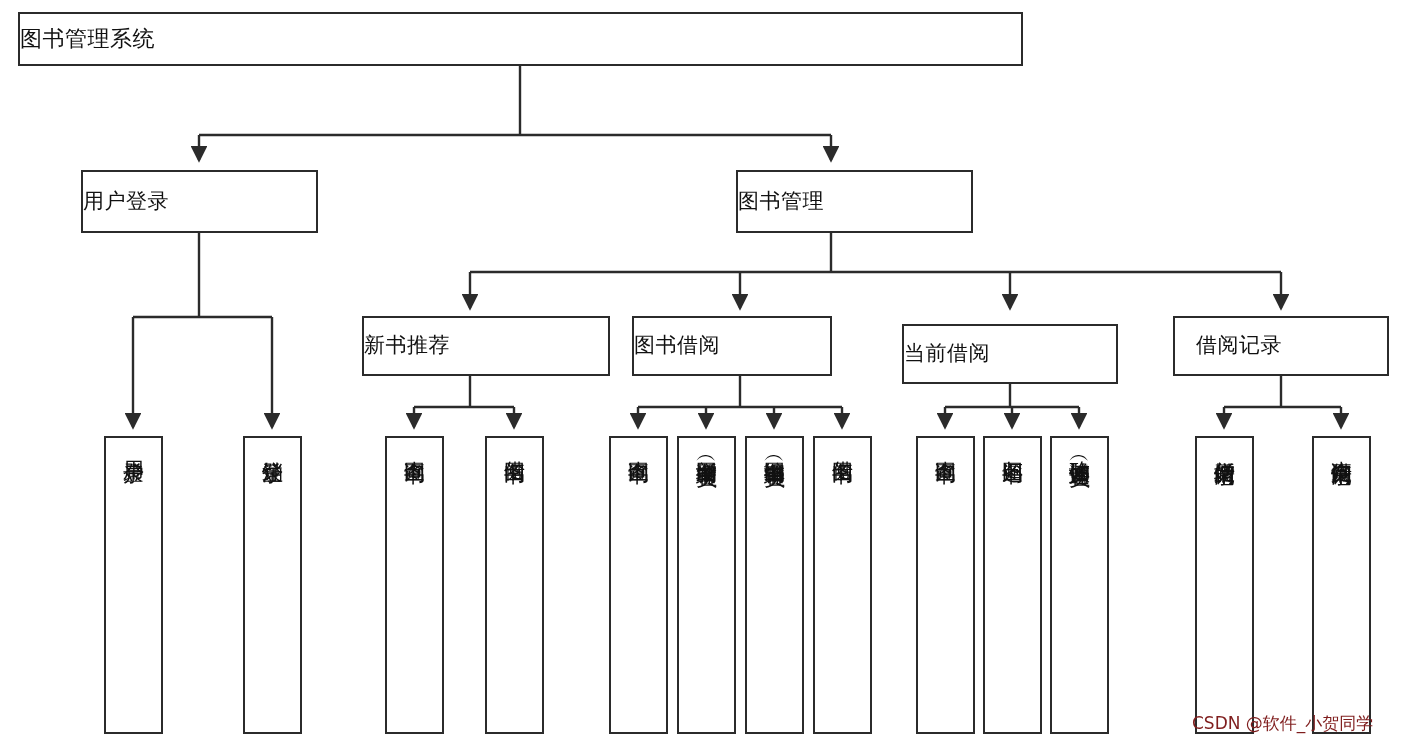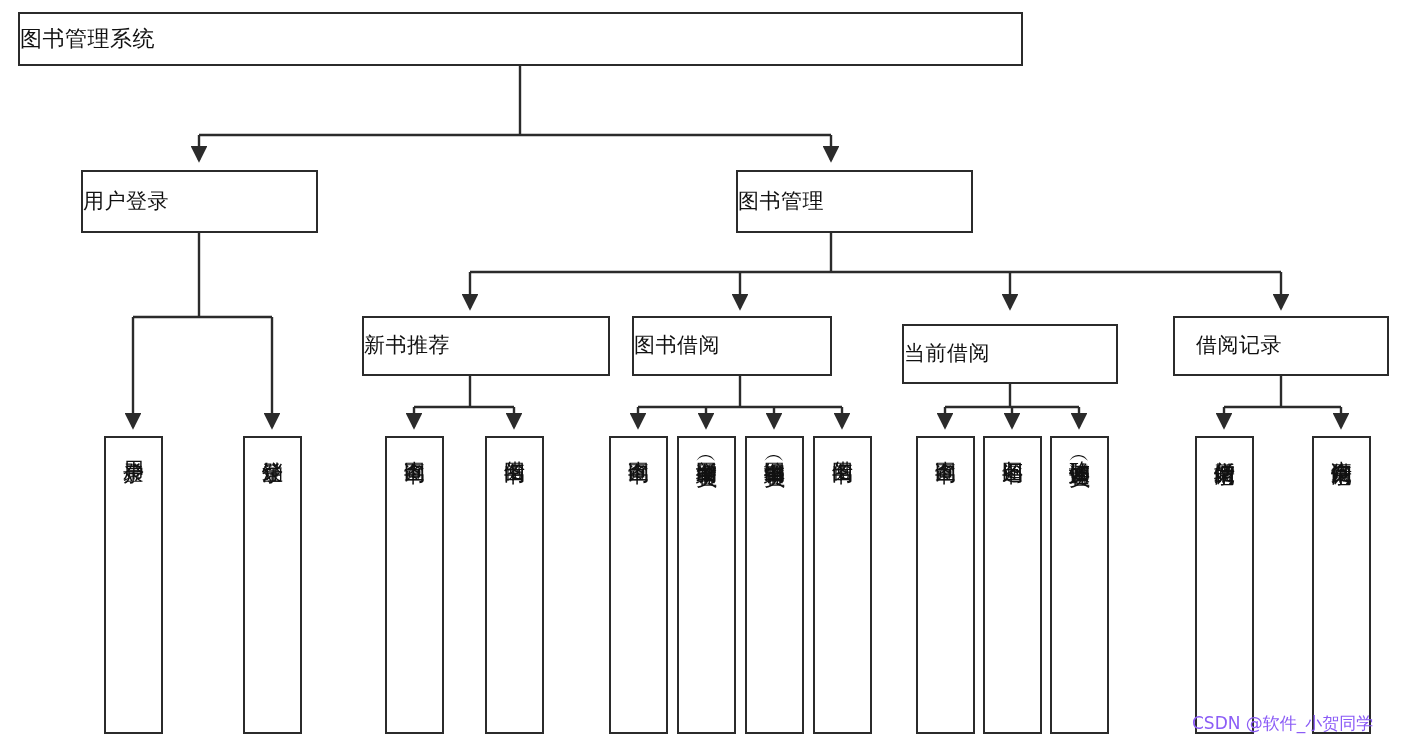--- a/index.html
+++ b/index.html
@@ -58,21 +58,21 @@
     text-orientation: upright;
     font-size: 21px;
     line-height: 1.15;
     letter-spacing: 1px;
   }
   .watermark {
     position: absolute;
     left: 1192px;
     top: 712px;
     font-size: 17px;
-    color: #8b5cf6;
+    color: #7f1d1d;
     white-space: nowrap;
     font-family: "DejaVu Sans", "Liberation Sans", sans-serif;
   }
 </style>
 </head>
 <body>
 
 <div id="canvas">
 
   <svg class="wires" viewBox="0 0 1405 747">

